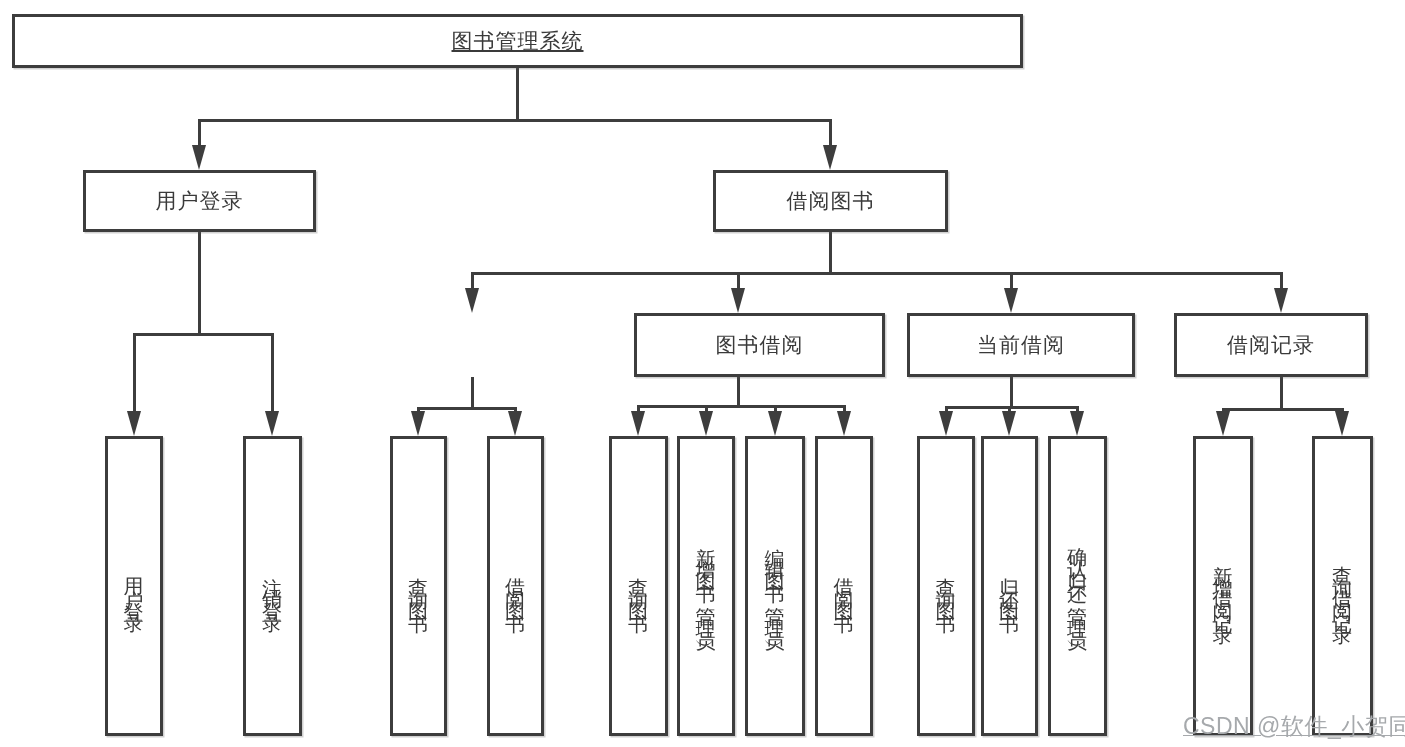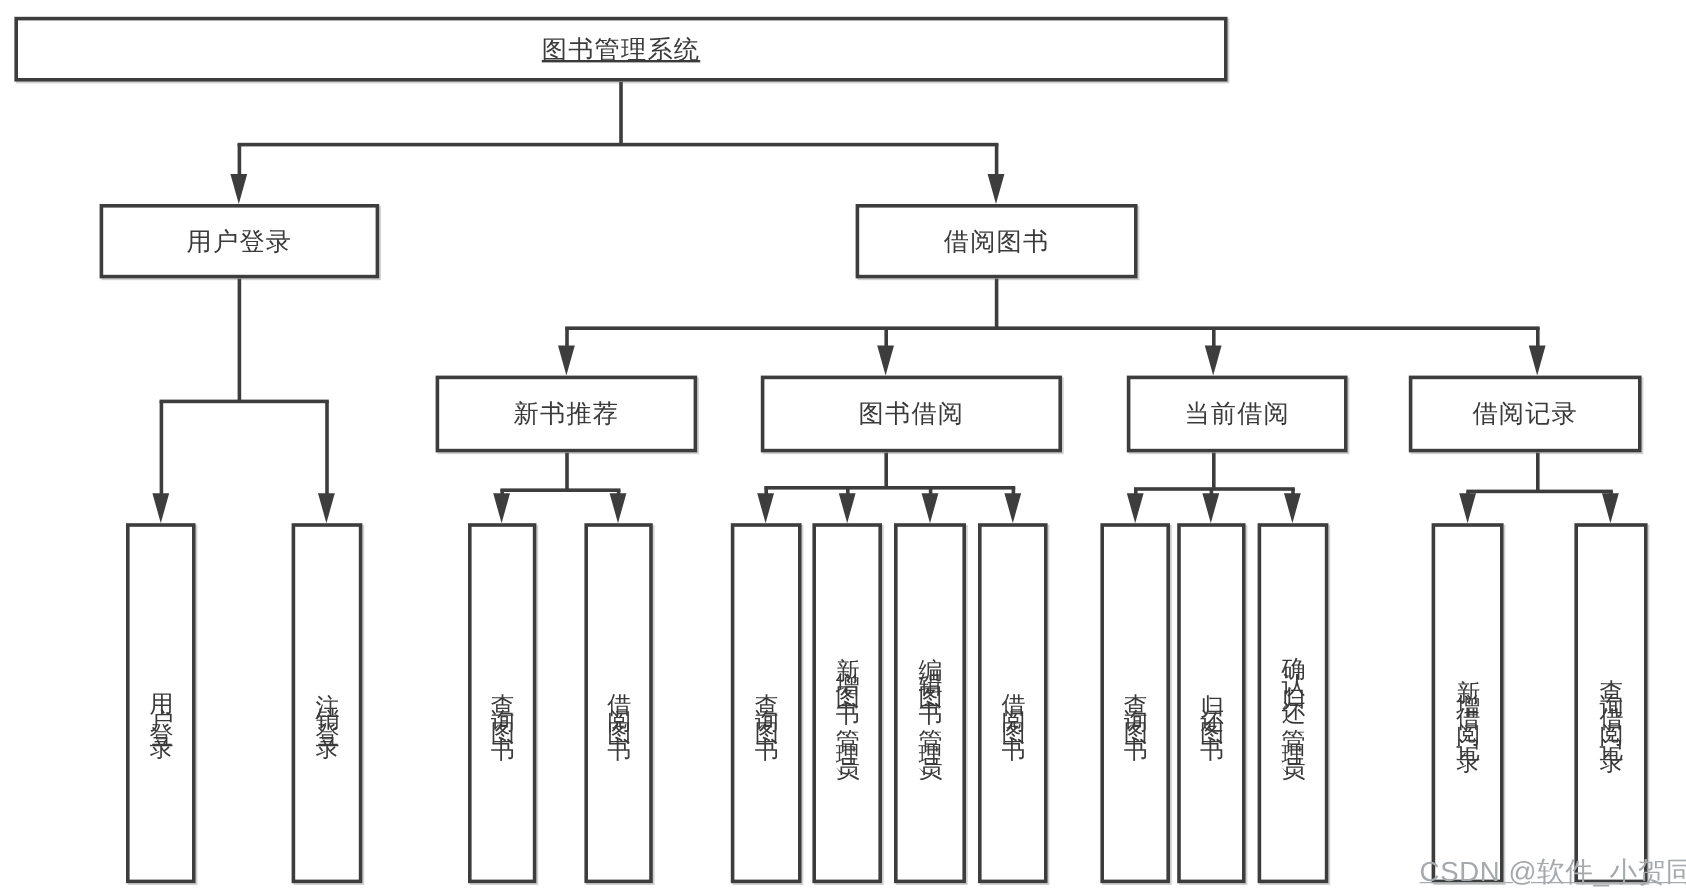--- a/index.html
+++ b/index.html
@@ -127,27 +127,24 @@
     <div class="arrow" style="left: 1335px; top: 411px;"></div>
     <div class="node h" style="left: 12px; top: 14px; width: 1011px; height: 54px; text-decoration: underline;">
       <span class="label">图书管理系统</span>
     </div>
     <div class="node h" style="left: 83px; top: 170px; width: 233px; height: 62px;">
       <span class="label">用户登录</span>
     </div>
     <div class="node h" style="left: 713px; top: 170px; width: 235px; height: 62px;">
       <span class="label">借阅图书</span>
     </div>
-    <div class="node h" style="left: 363px; top: 313px; width: 218px; height: 64px;">
-      <span class="label">新书推荐</span>
-    </div>
     <div class="node h" style="left: 634px; top: 313px; width: 251px; height: 64px;">
       <span class="label">图书借阅</span>
     </div>
-    <div class="node h" style="left: 907px; top: 313px; width: 184px; height: 64px; margin-left: 32px;">
+    <div class="node h" style="left: 907px; top: 313px; width: 228px; height: 64px;">
       <span class="label">当前借阅</span>
     </div>
     <div class="node h" style="left: 1174px; top: 313px; width: 194px; height: 64px;">
       <span class="label">借阅记录</span>
     </div>
     <div class="node v" style="left: 105px; top: 436px; width: 58px; height: 300px;">
       <span class="label">用户登录</span>
     </div>
     <div class="node v" style="left: 243px; top: 436px; width: 59px; height: 300px;">
       <span class="label">注销登录</span>

